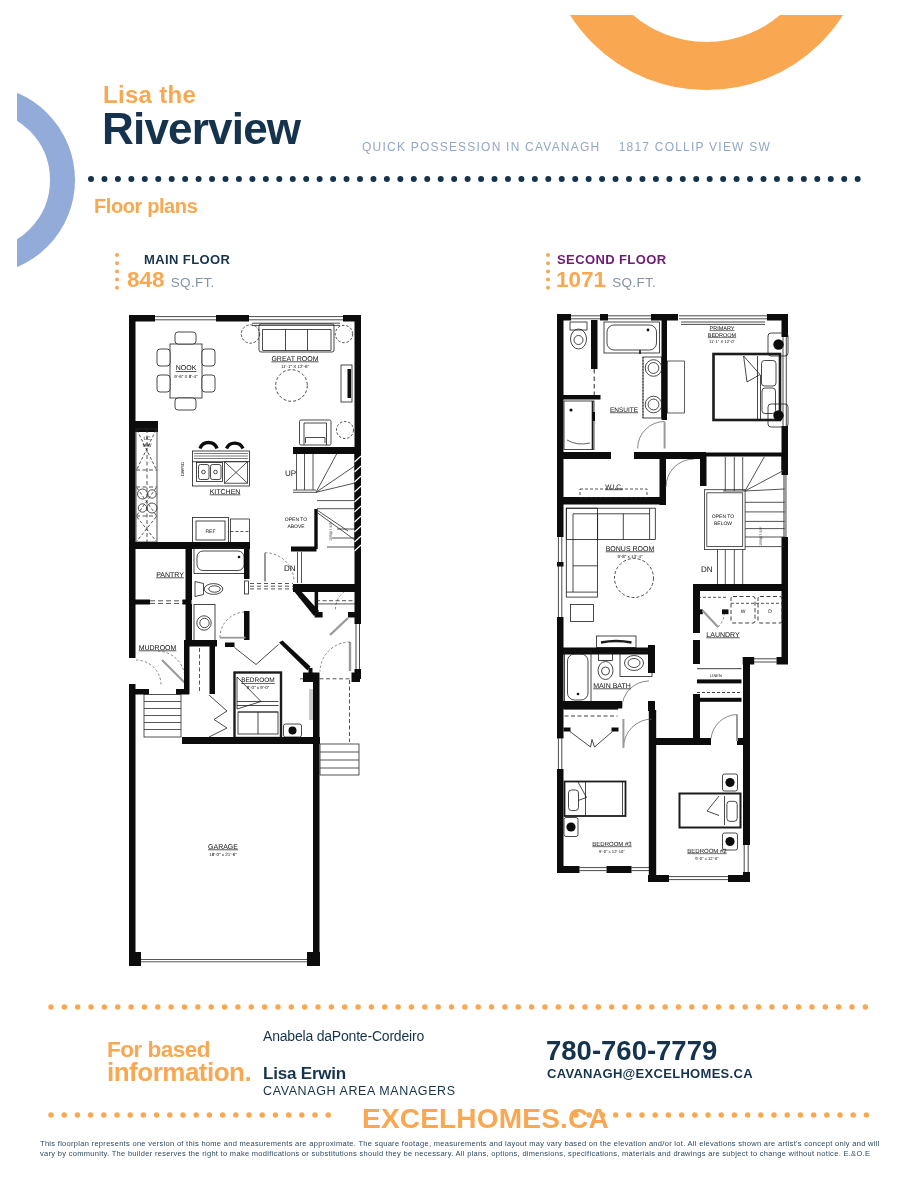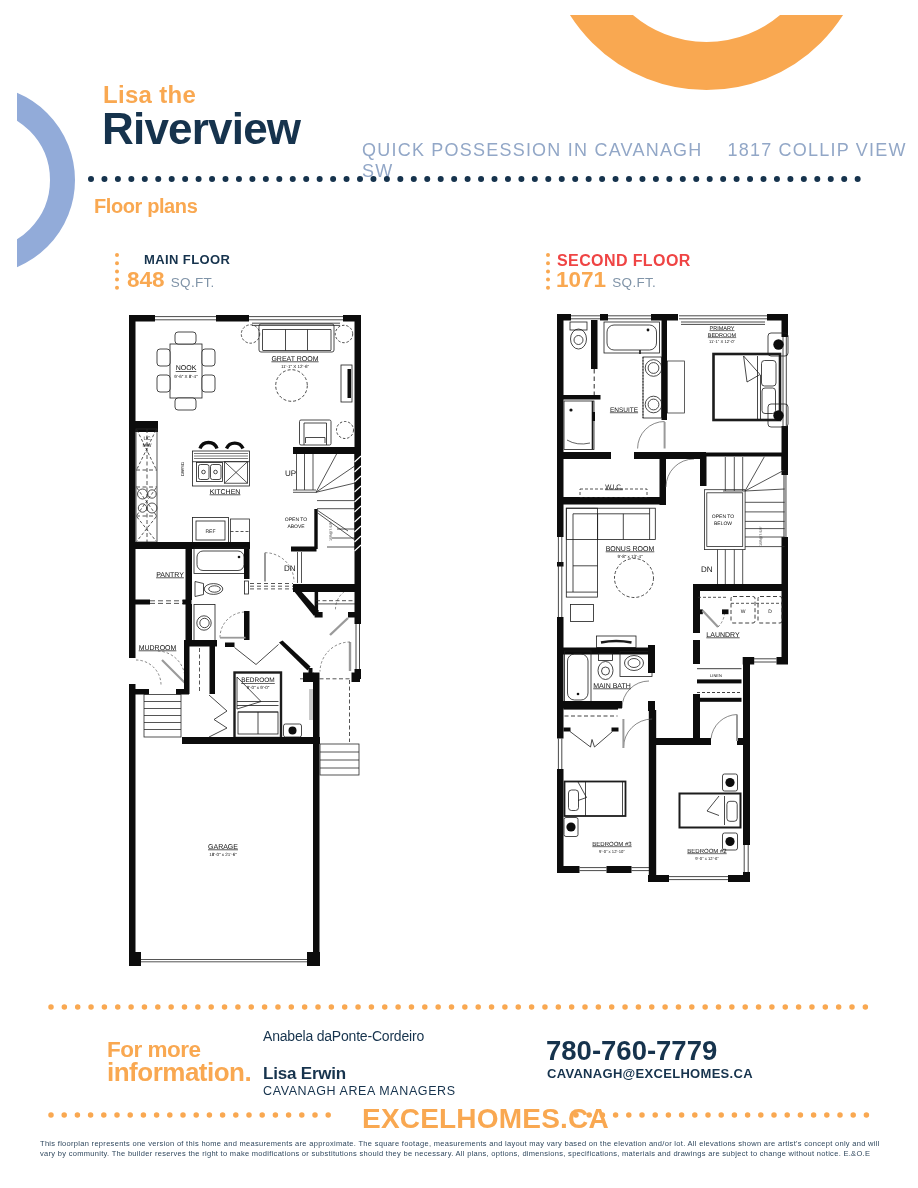--- a/index.html
+++ b/index.html
@@ -16,41 +16,41 @@
 </svg>
 
 <svg class="abs" style="left:17px;top:92px;" width="60" height="176" viewBox="0 0 60 176">
   <circle cx="-36.5" cy="88" r="82" fill="none" stroke="#92abd9" stroke-width="25"></circle>
 </svg>
 
 <div class="abs" style="left:103px;top:81px;font-size:24px;font-weight:bold;color:#f9a851;letter-spacing:0.3px;">Lisa the</div>
 
 <div class="abs" style="left:102px;top:104px;font-size:44px;font-weight:bold;color:#16334d;letter-spacing:-0.8px;">Riverview</div>
 
-<div class="abs" style="left:362px;top:139.5px;font-size:18px;color:#92a7c7;letter-spacing:1.22px;">QUICK POSSESSION IN CAVANAGH&nbsp;&nbsp;&nbsp;&nbsp;1817 COLLIP VIEW SW</div>
+<div class="abs" style="left:362px;top:139.5px;font-size:12px;color:#92a7c7;letter-spacing:1.22px;">QUICK POSSESSION IN CAVANAGH&nbsp;&nbsp;&nbsp;&nbsp;1817 COLLIP VIEW SW</div>
 
 <svg class="abs" style="left:85px;top:173px;" width="792" height="12" viewBox="0 0 792 12">
   <line x1="6" y1="6" x2="786" y2="6" stroke="#16334d" stroke-width="6" stroke-linecap="round" stroke-dasharray="0 13.45"></line>
 </svg>
 
 <div class="abs" style="left:94px;top:194.5px;font-size:20px;font-weight:bold;color:#f9a851;letter-spacing:-0.4px;">Floor plans</div>
 
 <svg class="abs" style="left:113px;top:252px;" width="8" height="40" viewBox="0 0 8 40">
   <line x1="4" y1="3" x2="4" y2="39" stroke="#f9a851" stroke-width="4" stroke-linecap="round" stroke-dasharray="0 8.2"></line>
 </svg>
 
 <div class="abs" style="left:128px;top:252px;font-size:13px;font-weight:bold;color:#16334d;letter-spacing:0.4px;margin-left:16px;">MAIN FLOOR</div>
 
 <div class="abs" style="left:127px;top:267px;font-size:22.5px;font-weight:bold;color:#f9a851;">848 <span style="font-size:13.5px;font-weight:normal;color:#8094a8;letter-spacing:0.3px;">SQ.FT.</span></div>
 
 <svg class="abs" style="left:544px;top:252px;" width="8" height="40" viewBox="0 0 8 40">
   <line x1="4" y1="3" x2="4" y2="39" stroke="#f9a851" stroke-width="4" stroke-linecap="round" stroke-dasharray="0 8.2"></line>
 </svg>
 
-<div class="abs" style="left:557px;top:252px;font-size:16px;font-weight:bold;color:#ef4444;letter-spacing:0.4px;">SECOND FLOOR</div>
+<div class="abs" style="left:557px;top:252px;font-size:13px;font-weight:bold;color:#701a75;letter-spacing:0.4px;">SECOND FLOOR</div>
 
 <div class="abs" style="left:556px;top:267px;font-size:22.5px;font-weight:bold;color:#f9a851;">1071 <span style="font-size:13.5px;font-weight:normal;color:#8094a8;letter-spacing:0.3px;">SQ.FT.</span></div>
 
 <svg class="abs" style="left:0;top:0;" width="918" height="1188" viewBox="0 0 918 1188" fill="none" stroke="none" font-family="Liberation Sans, sans-serif">
 <g stroke="#1c1c1c" stroke-width="0.8">
 
   <g stroke="none" fill="#0c0c0c">
         <rect x="129" y="315" width="26" height="6.5"></rect>
         <rect x="216" y="315" width="33" height="6.5"></rect>
         <rect x="343" y="315" width="18" height="6.5"></rect>
@@ -760,21 +760,21 @@
         <text x="707" y="852.5" font-size="6" text-decoration="underline">BEDROOM #2</text>
         <text x="707" y="859.5" font-size="4.2">9'-0" x 12'-6"</text>
       </g>
 </g>
 </svg>
 
 <svg class="abs" style="left:45px;top:1001px;" width="832" height="12" viewBox="0 0 832 12">
   <line x1="6" y1="6" x2="826" y2="6" stroke="#f9a851" stroke-width="5.5" stroke-linecap="round" stroke-dasharray="0 13.35"></line>
 </svg>
 
-<div class="abs" style="left:107px;top:1037px;font-size:22.5px;font-weight:bold;color:#f9a851;letter-spacing:-0.5px;">For more</div>
+<div class="abs" style="left:107px;top:1037px;font-size:22.5px;font-weight:bold;color:#f9a851;letter-spacing:-0.5px;">For based</div>
 <div class="abs" style="left:107px;top:1056.6px;font-size:26px;font-weight:bold;color:#f9a851;letter-spacing:-0.5px;">information.</div>
 
 <div class="abs" style="left:263px;top:1028px;font-size:14px;font-weight:normal;color:#16334d;letter-spacing:-0.2px;">Anabela daPonte-Cordeiro</div>
 <div class="abs" style="left:263px;top:1063.6px;font-size:17px;font-weight:bold;color:#16334d;letter-spacing:-0.2px;">Lisa Erwin</div>
 
 <div class="abs" style="left:263px;top:1084px;font-size:12.5px;color:#16334d;letter-spacing:0.6px;">CAVANAGH AREA MANAGERS</div>
 
 <div class="abs" style="left:546px;top:1035px;font-size:27.5px;font-weight:bold;color:#16334d;">780-760-7779</div>
 
 <div class="abs" style="left:547px;top:1066px;font-size:13px;font-weight:bold;color:#16334d;letter-spacing:0.3px;">CAVANAGH@EXCELHOMES.CA</div>

